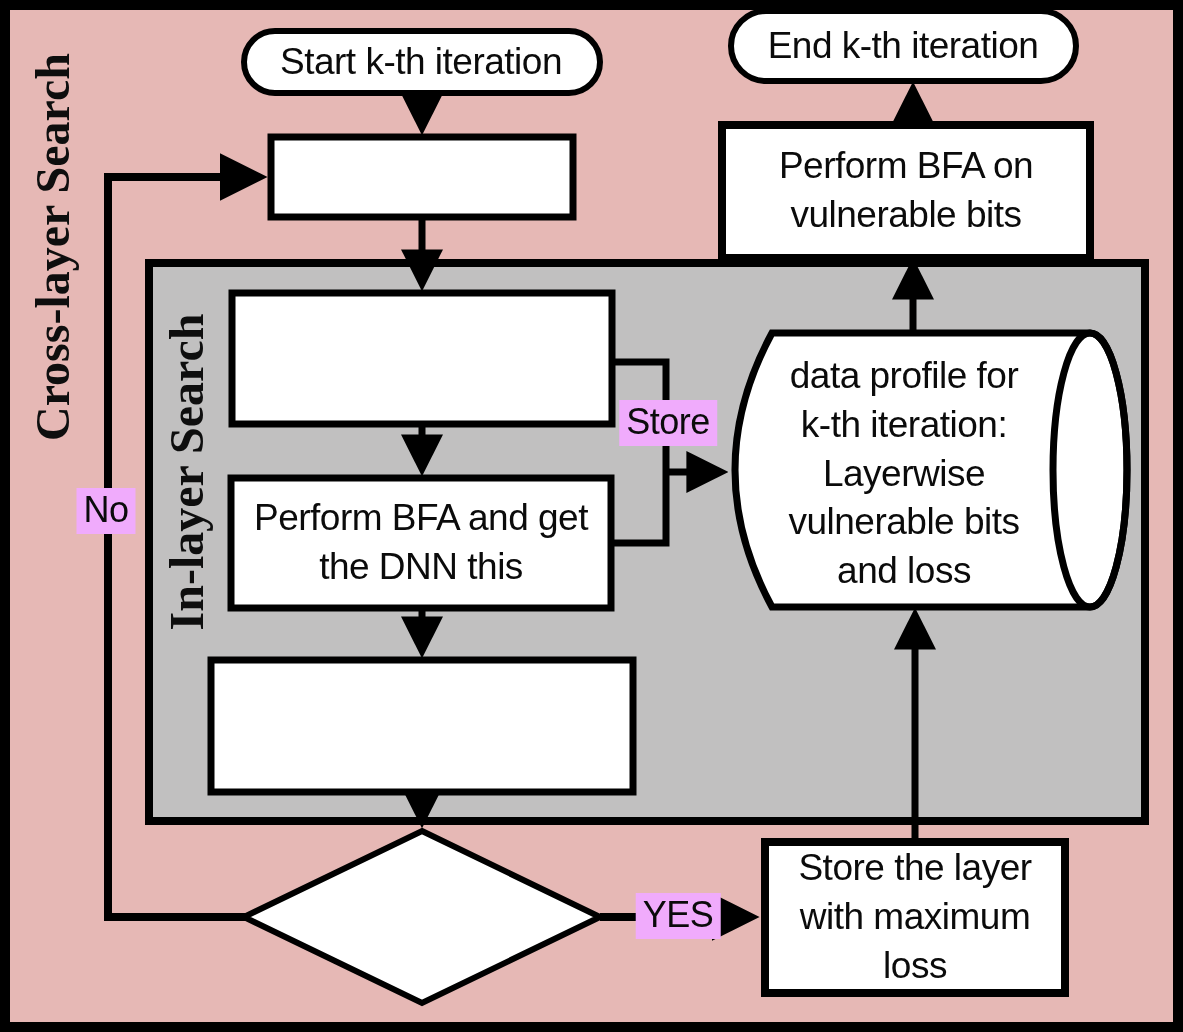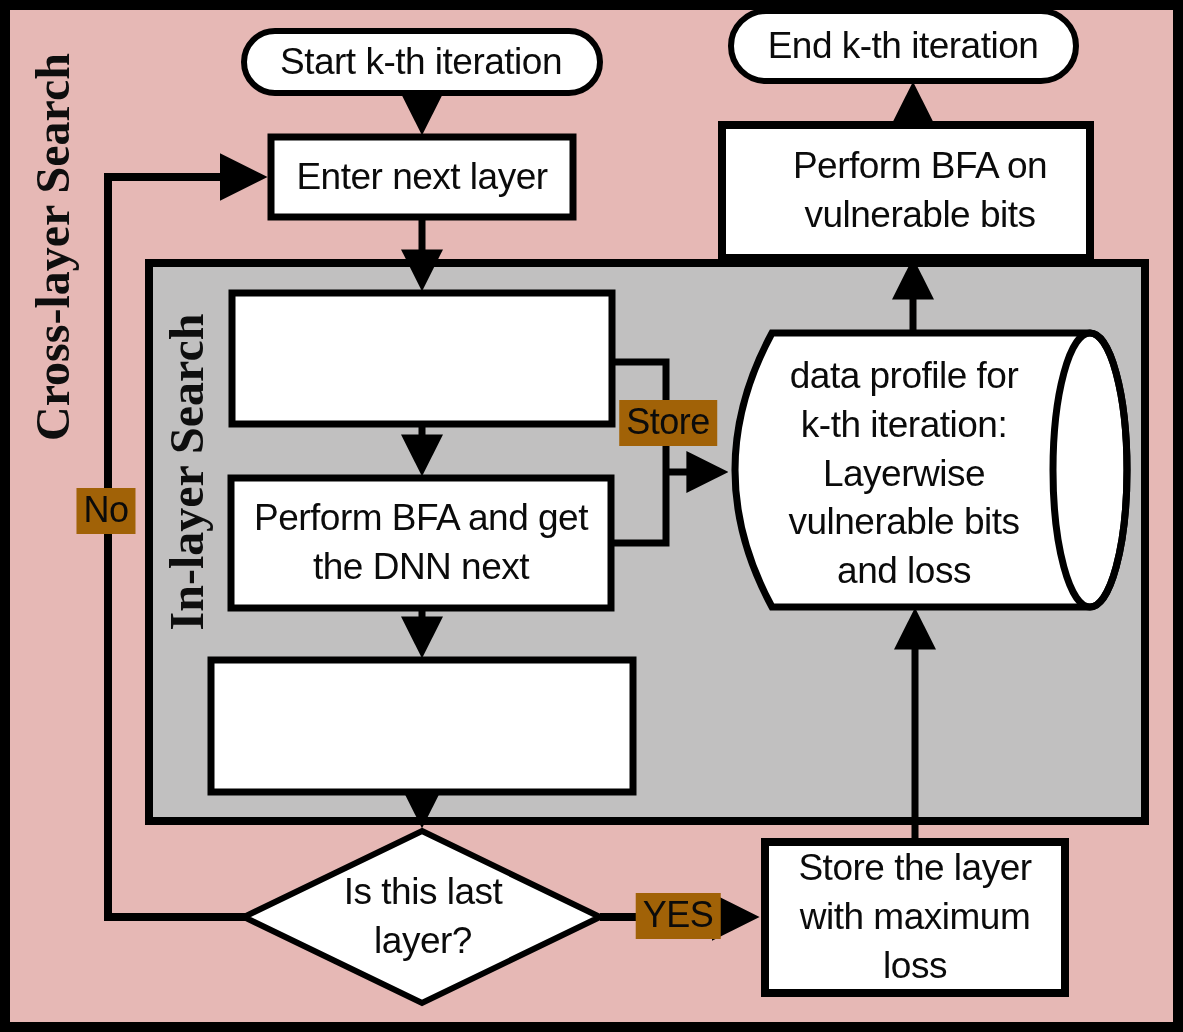--- a/index.html
+++ b/index.html
@@ -30,21 +30,21 @@
     letter-spacing: -0.5px;
     color: #0b0b0b;
     pointer-events: none;
   }
   .node-label.tight {
     line-height: 1.32;
   }
   .edge-label {
     position: absolute;
     transform: translate(-50%, -50%);
-    background: #a16207;
+    background: #f0abfc;
     padding: 1px 7px 3px 7px;
     white-space: nowrap;
     font-family: "Liberation Sans", "DejaVu Sans", sans-serif;
     font-size: 36px;
     letter-spacing: -0.5px;
     color: #0b0b0b;
   }
   .vlabel {
     position: absolute;
     transform: translate(-50%, -50%) rotate(-90deg);
@@ -102,27 +102,24 @@
 
     <path d="M772 333 L1090 333 A37 137 0 0 1 1090 607 L772 607 Q698 470 772 333 Z" fill="#ffffff" stroke="#000000" stroke-width="7"></path>
     <ellipse cx="1090" cy="470" rx="37" ry="137" fill="none" stroke="#000000" stroke-width="7"></ellipse>
   </svg>
 
   <div class="vlabel" style="left:52px; top:247px;">Cross-layer Search</div>
   <div class="vlabel" style="left:186px; top:472px;">In-layer Search</div>
 
   <div class="node-label" style="left:903px; top:46px;">End k-th iteration</div>
   <div class="node-label" style="left:421px; top:62px;">Start k-th iteration</div>
-  <div class="node-label" style="left:422px; top:177px;">Enter next layer</div>
-  <div class="node-label tight" style="left:906px; top:191px;margin-left:14px;">Perform BFA on
+  <div class="node-label tight" style="left:906px; top:191px;">Perform BFA on
 vulnerable bits</div>
   <div class="node-label tight" style="left:421px; top:543px;">Perform BFA and get
-the DNN next</div>
-  <div class="node-label tight" style="left:423px; top:917px;">Is this last
-layer?</div>
+the DNN this</div>
   <div class="node-label tight" style="left:904px; top:474px;">data profile for
 k-th iteration:
 Layerwise
 vulnerable bits
 and loss</div>
   <div class="node-label tight" style="left:915px; top:917px;">Store the layer
 with maximum
 loss</div>
 
   <div class="edge-label" style="left:668px; top:423px;">Store</div>

